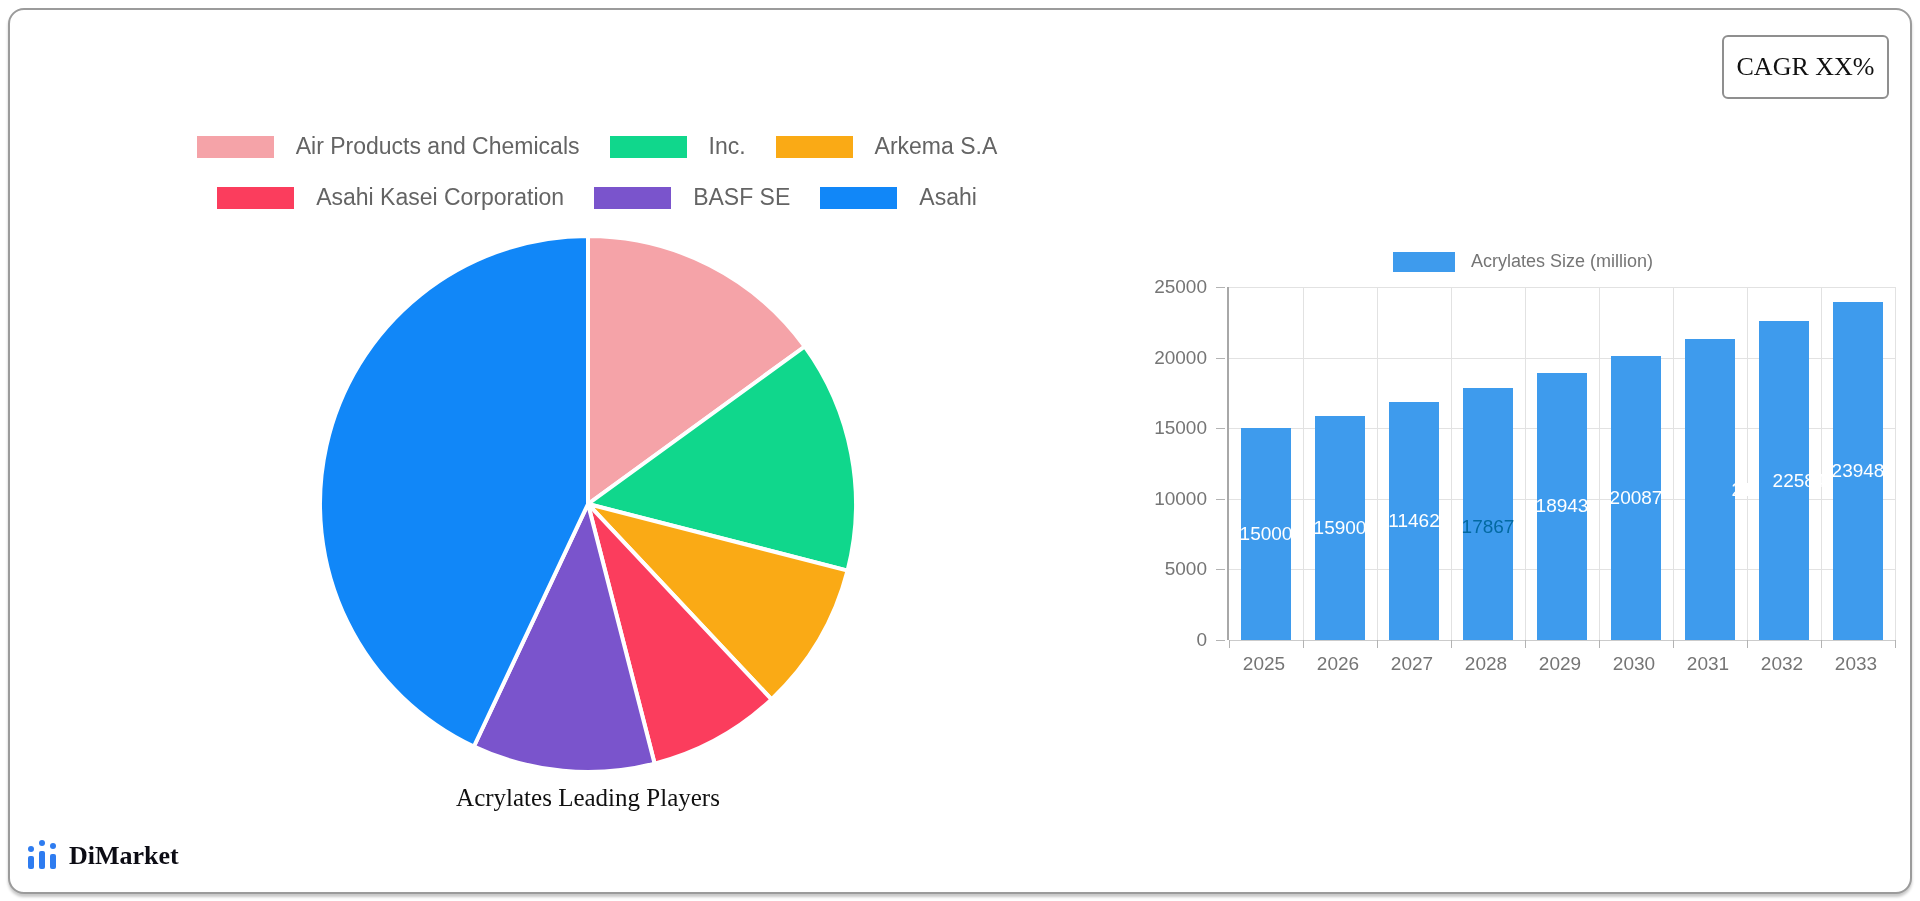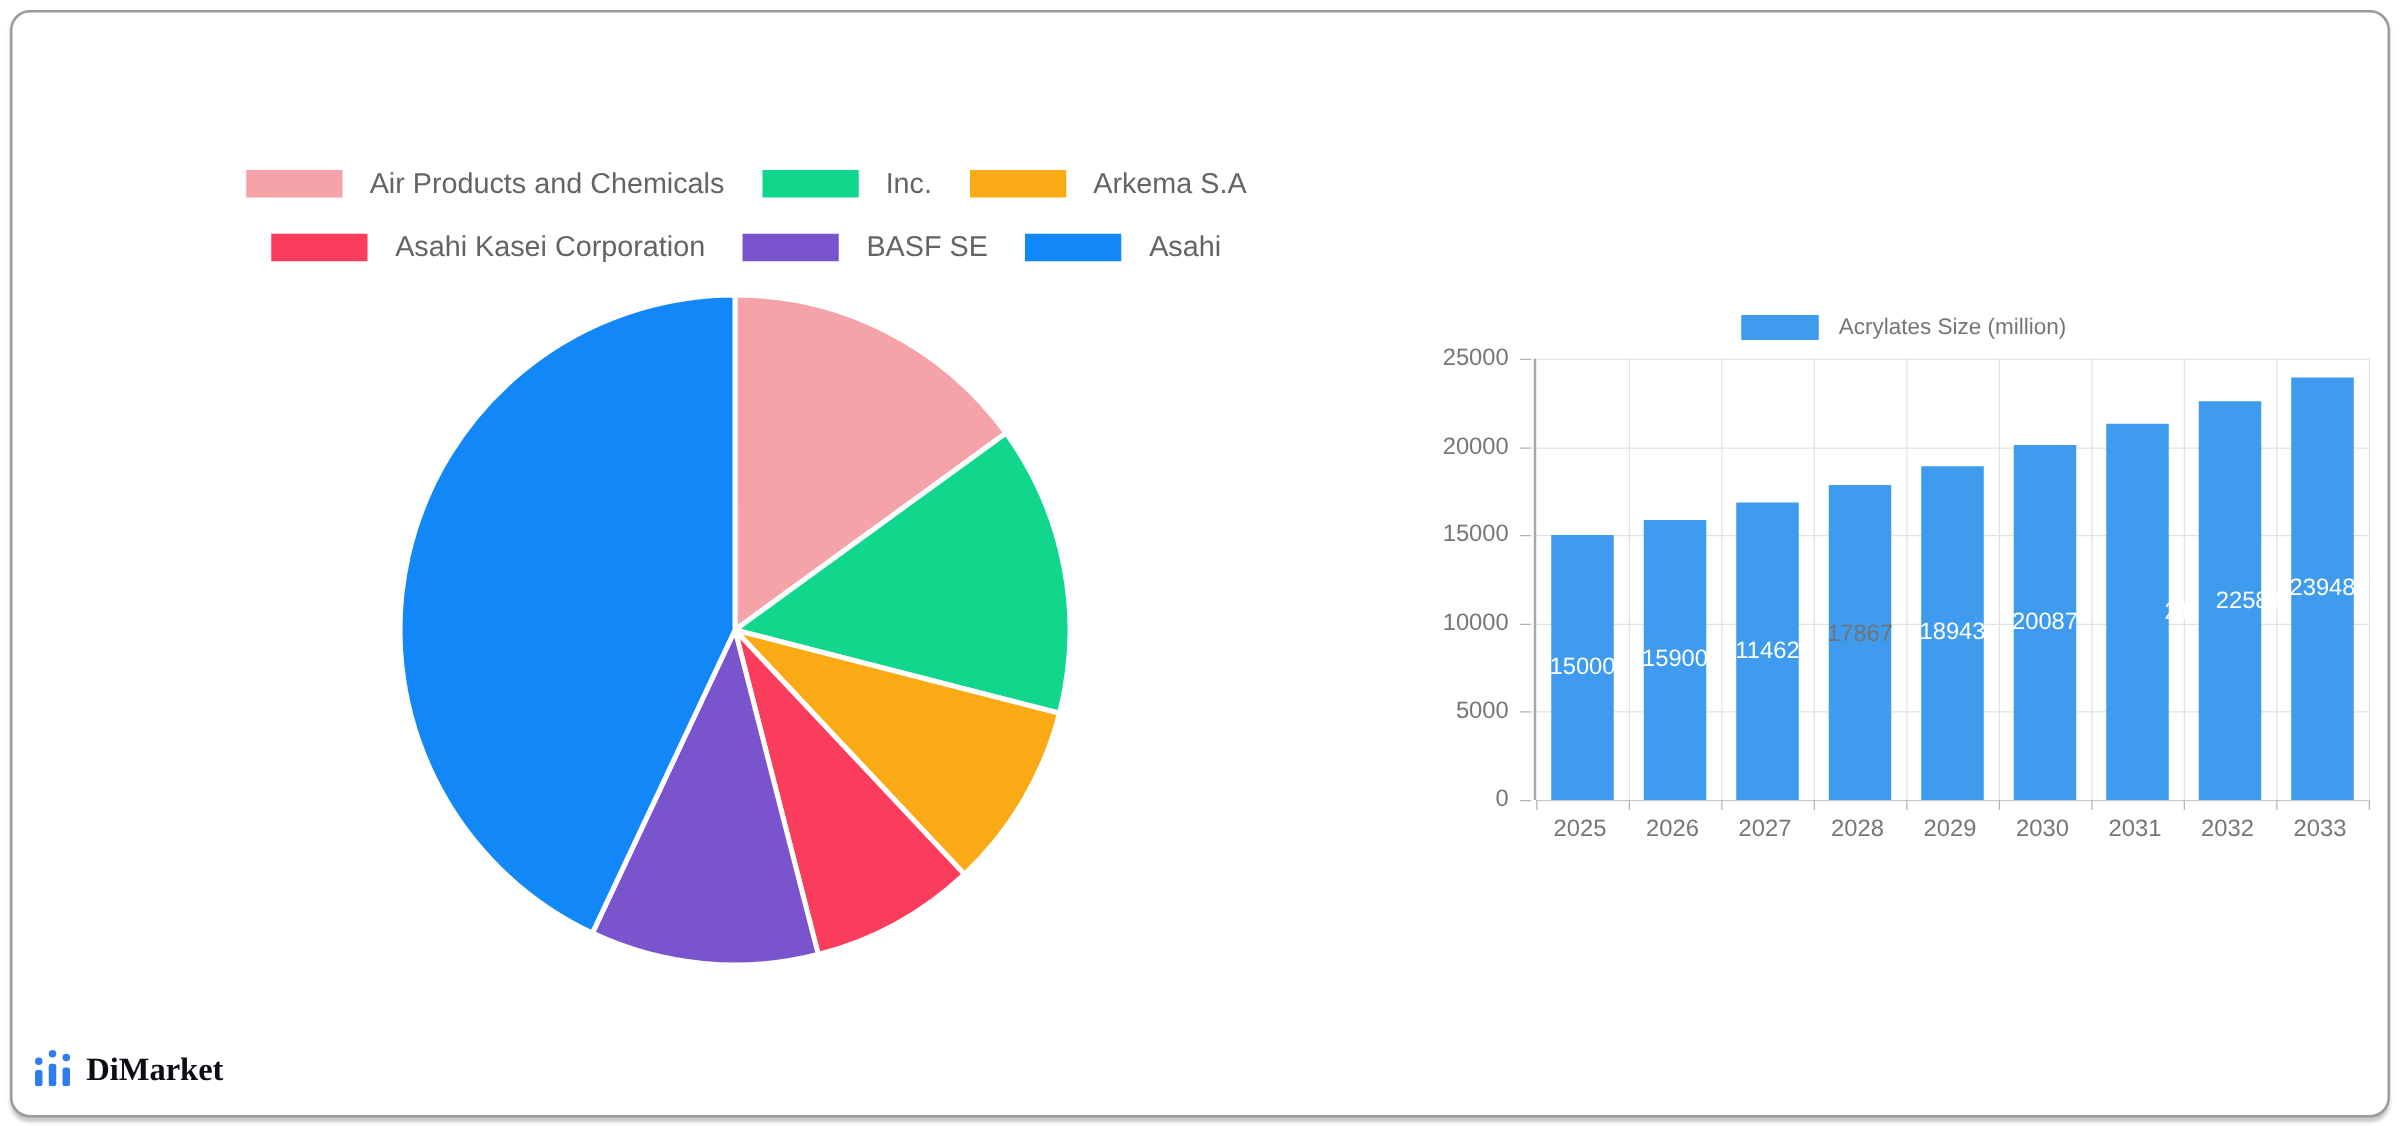--- a/index.html
+++ b/index.html
@@ -48,20 +48,23 @@
   
   .logo{position:absolute;left:17px;top:829px;display:flex;align-items:flex-end;gap:8px;}
   .logo-text{font-family:"Liberation Serif",serif;font-weight:bold;
         font-size:26px;color:#0c0c14;line-height:1;}
 </style>
 </head>
 <body>
 
 <div class="card">
 
+  <div class="cagr-box">
+    <span>CAGR XX%</span>
+  </div>
 
   <div class="pie-legend">
     <div class="legend-row">
       <div class="legend-item">
         <span class="legend-swatch" style="background: rgb(245, 163, 168);"></span>
         <span class="legend-label">Air Products and Chemicals</span>
       </div>
       <div class="legend-item">
         <span class="legend-swatch" style="background: rgb(16, 215, 140);"></span>
         <span class="legend-label">Inc.</span>
@@ -90,20 +93,21 @@
   <div class="pie-wrap">
     <svg id="pie-svg" width="542" height="542" viewBox="0 0 542 542">
         <path d="M 271 271 L 271.0 3.0 A 268 268 0 0 1 487.8 113.5 Z" fill="#F5A3A8" stroke="#ffffff" stroke-width="4" stroke-linejoin="round"></path>
         <path d="M 271 271 L 487.8 113.5 A 268 268 0 0 1 530.6 337.6 Z" fill="#10D78C" stroke="#ffffff" stroke-width="4" stroke-linejoin="round"></path>
         <path d="M 271 271 L 530.6 337.6 A 268 268 0 0 1 454.5 466.4 Z" fill="#FAAA15" stroke="#ffffff" stroke-width="4" stroke-linejoin="round"></path>
         <path d="M 271 271 L 454.5 466.4 A 268 268 0 0 1 337.6 530.6 Z" fill="#FB3D5D" stroke="#ffffff" stroke-width="4" stroke-linejoin="round"></path>
         <path d="M 271 271 L 337.6 530.6 A 268 268 0 0 1 156.9 513.5 Z" fill="#7A54CC" stroke="#ffffff" stroke-width="4" stroke-linejoin="round"></path>
         <path d="M 271 271 L 156.9 513.5 A 268 268 0 0 1 271.0 3.0 Z" fill="#1187F8" stroke="#ffffff" stroke-width="4" stroke-linejoin="round"></path>
       </svg>
   </div>
+  <div class="pie-title">Acrylates Leading Players</div>
 
   <div class="bar-section">
     <div class="bar-legend">
       <span class="bar-legend-swatch" style="background: rgb(62, 155, 237);"></span>
       <span class="bar-legend-label">Acrylates Size (million)</span>
     </div>
     <div id="y-axis">
         <div class="ylabel" style="top: 342px;">0</div>
         <div class="ytick" style="top: 353px;"></div>
         <div class="ylabel" style="top: 271.4px;">5000</div>
@@ -143,21 +147,21 @@
         <div class="xtick" style="left: 592px;"></div>
         <div class="gridline-v" style="left: 666px;"></div>
         <div class="xtick" style="left: 666px;"></div>
         <div class="bar" style="left: 12px; top: 141.2px; width: 50px; height: 211.8px; background: rgb(62, 155, 237);"></div>
         <div class="bar-value" style="left: 0px; width: 74px; top: 236.1px; color: rgb(255, 255, 255);">15000</div>
         <div class="bar" style="left: 86px; top: 128.5px; width: 50px; height: 224.5px; background: rgb(62, 155, 237);"></div>
         <div class="bar-value" style="left: 74px; width: 74px; top: 229.7px; color: rgb(255, 255, 255);">15900</div>
         <div class="bar" style="left: 160px; top: 115px; width: 50px; height: 238px; background: rgb(62, 155, 237);"></div>
         <div class="bar-value" style="left: 148px; width: 74px; top: 223px; color: rgb(255, 255, 255);">11462</div>
         <div class="bar" style="left: 234px; top: 100.7px; width: 50px; height: 252.3px; background: rgb(62, 155, 237);"></div>
-        <div class="bar-value" style="left: 222px; width: 74px; top: 210px; color: #737373;">17867</div>
+        <div class="bar-value" style="left: 222px; width: 74px; top: 229px; color: #0369a1;">17867</div>
         <div class="bar" style="left: 308px; top: 85.5px; width: 50px; height: 267.5px; background: rgb(62, 155, 237);"></div>
         <div class="bar-value" style="left: 296px; width: 74px; top: 208.3px; color: rgb(255, 255, 255);">18943</div>
         <div class="bar" style="left: 382px; top: 69.4px; width: 50px; height: 283.6px; background: rgb(62, 155, 237);"></div>
         <div class="bar-value" style="left: 370px; width: 74px; top: 200.2px; color: rgb(255, 255, 255);">20087</div>
         <div class="bar" style="left: 456px; top: 52.3px; width: 50px; height: 300.7px; background: rgb(62, 155, 237);"></div>
         <div class="bar-value" style="left: 444px; width: 74px; top: 191.6px; color: rgb(255, 255, 255); padding-left: 48px;">21299</div>
         <div class="bar" style="left: 530px; top: 34.1px; width: 50px; height: 318.9px; background: rgb(62, 155, 237);"></div>
         <div class="bar-value" style="left: 518px; width: 74px; top: 182.6px; color: rgb(255, 255, 255); padding-left: 15px;">22584</div>
         <div class="bar" style="left: 604px; top: 14.9px; width: 50px; height: 338.1px; background: rgb(62, 155, 237);"></div>
         <div class="bar-value" style="left: 592px; width: 74px; top: 172.9px; color: rgb(255, 255, 255);">23948</div>

